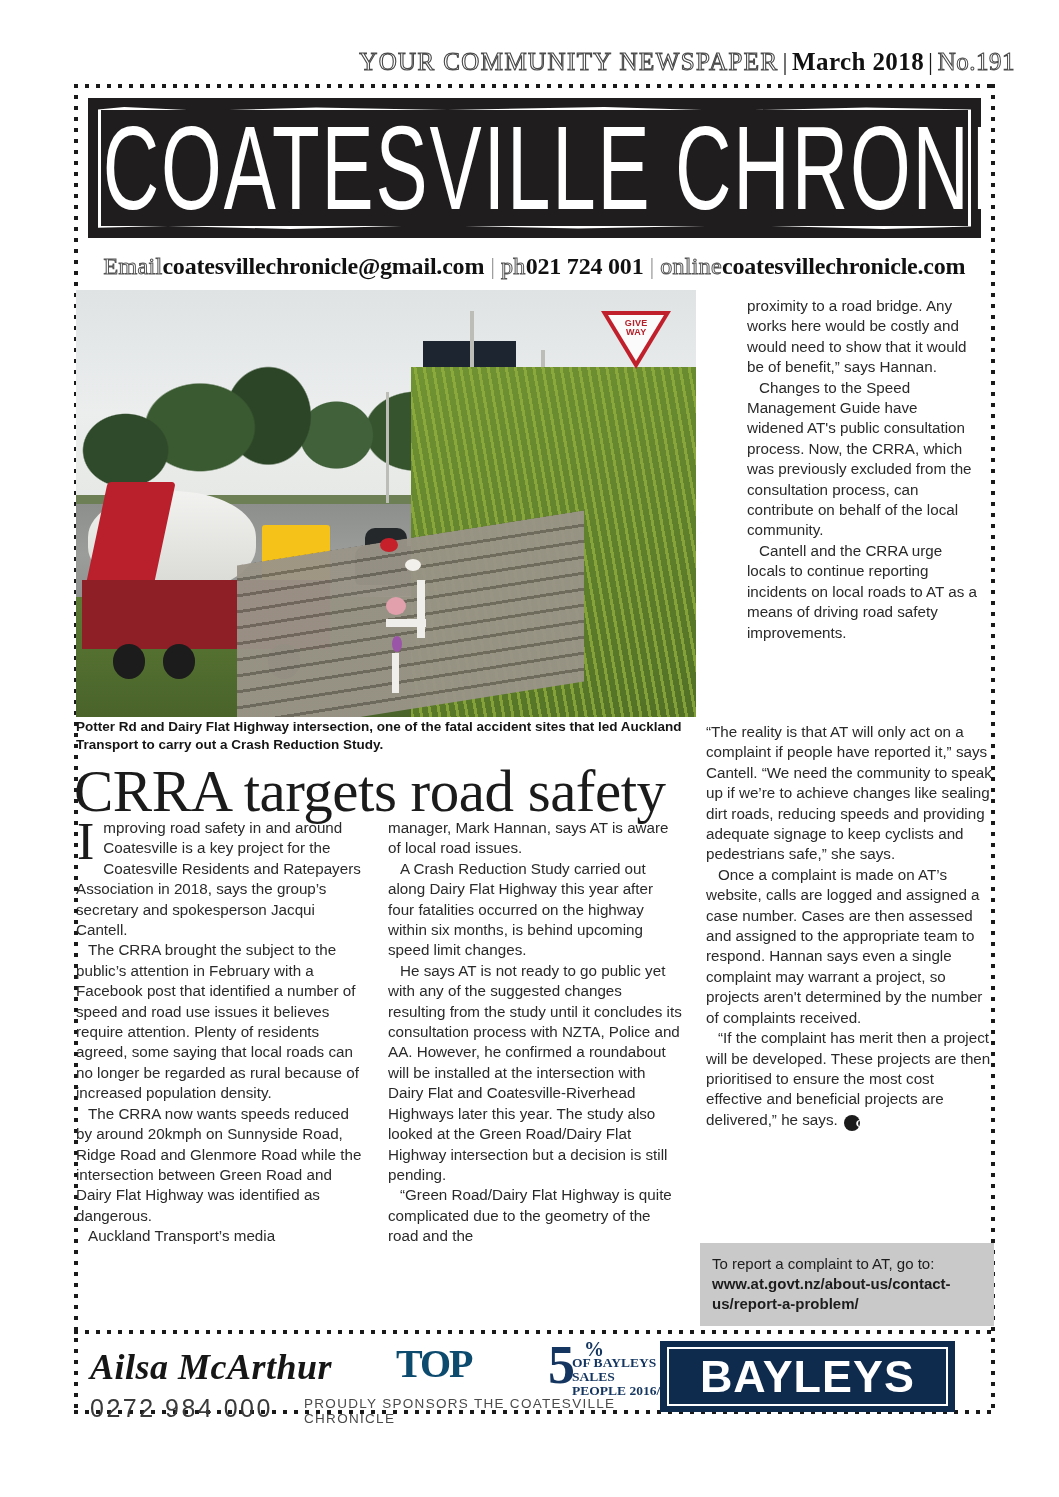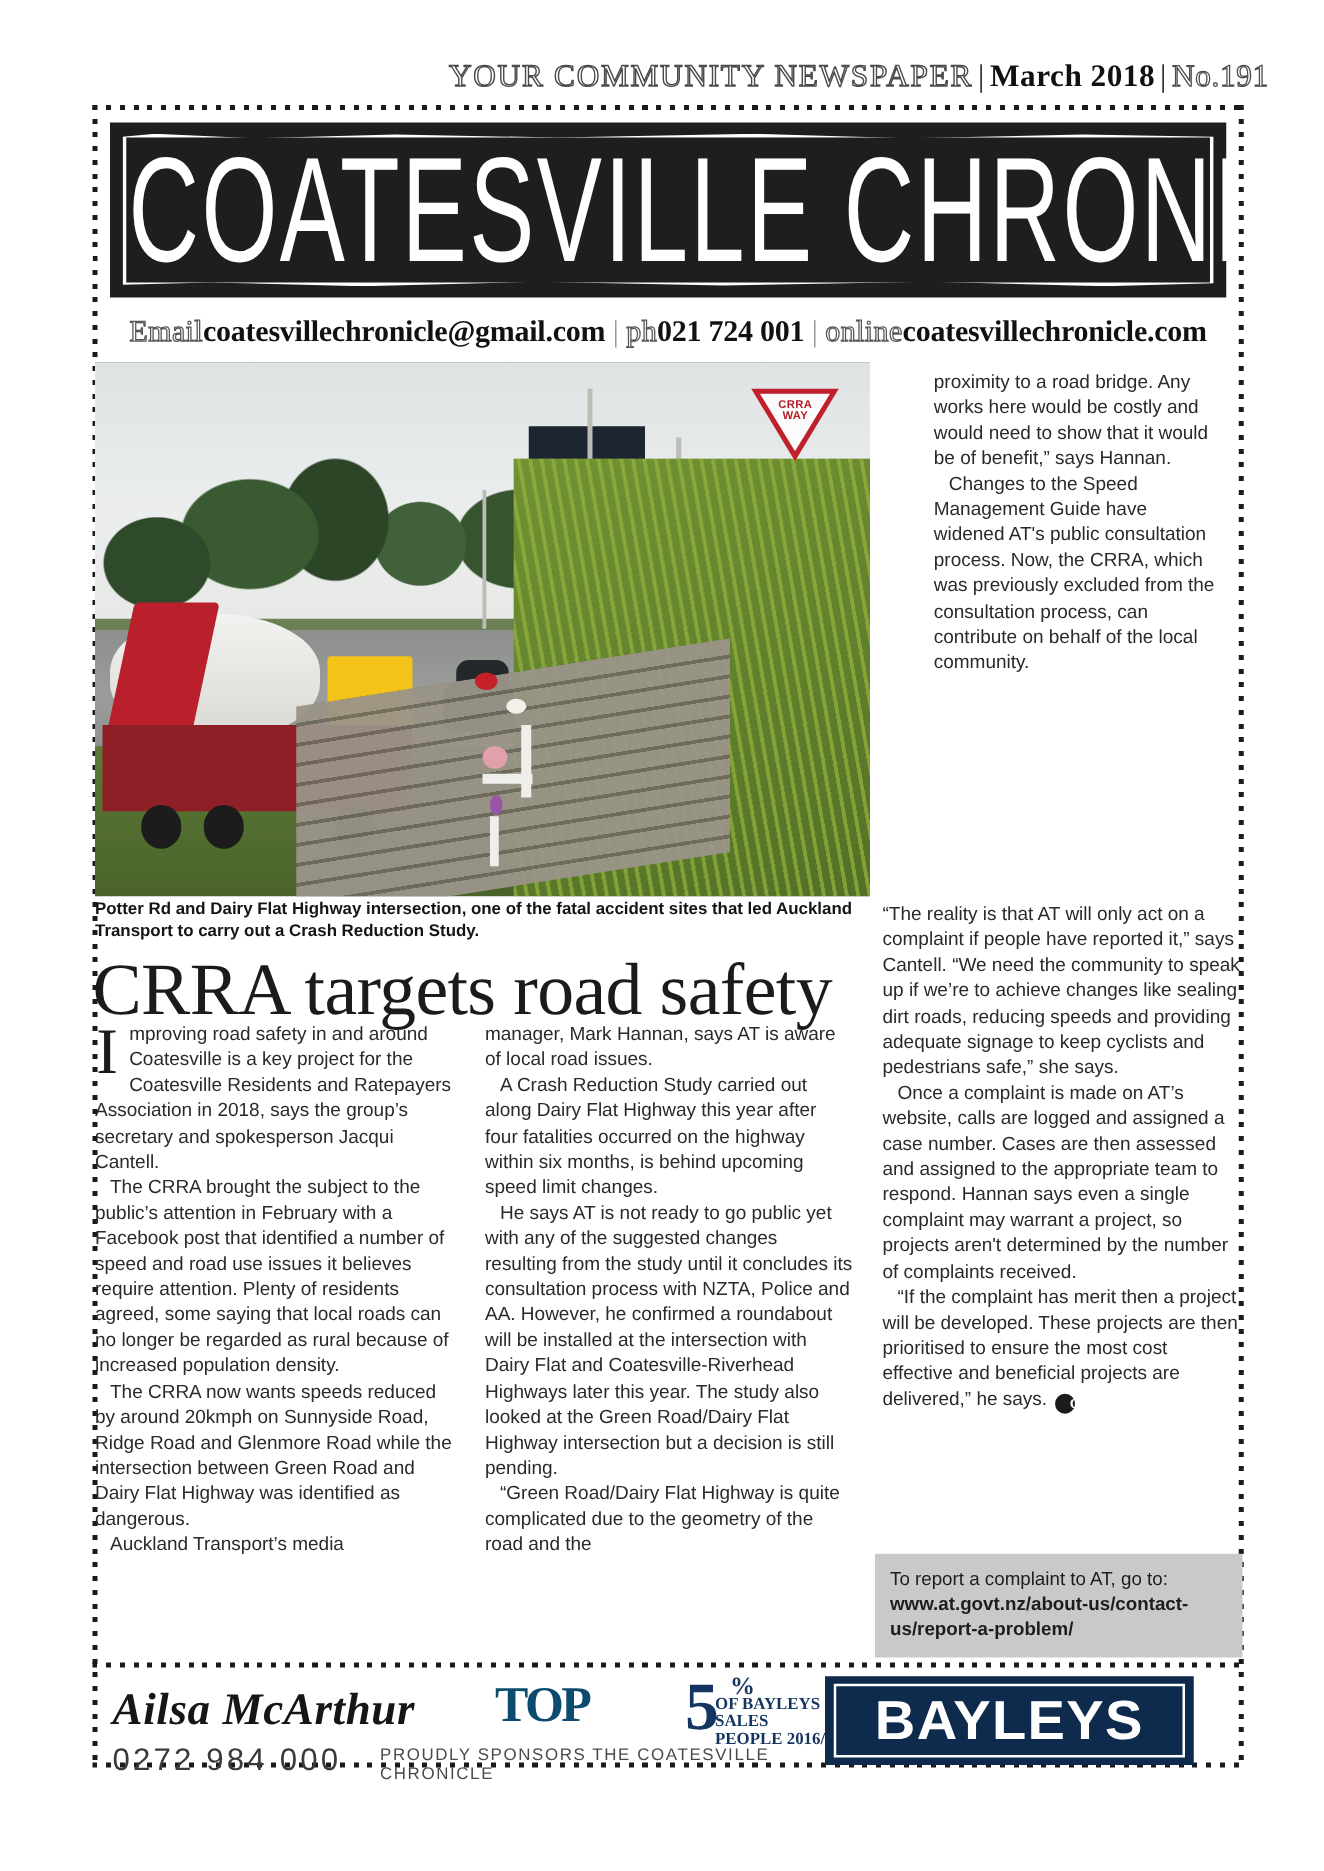--- a/index.html
+++ b/index.html
@@ -319,21 +319,21 @@
     <div class="cross" style="left:51%;top:85%;width:7px;height:40px;"></div>
     <div class="bloom" style="left:49%;top:58%;width:18px;height:14px;background:#c6202a;"></div>
     <div class="bloom" style="left:50%;top:72%;width:20px;height:18px;background:#e2a0ad;"></div>
     <div class="bloom" style="left:53%;top:63%;width:16px;height:12px;background:#f2f0ea;"></div>
     <div class="bloom" style="left:51%;top:81%;width:10px;height:16px;background:#9b55a8;"></div>
 
     <div class="givesign">
       <div class="tri2"></div>
       <div class="tri3"></div>
       <div class="gtxt">
-        <div>CRRA</div>
+        <div>GIVE</div>
         <div>WAY</div>
       </div>
     </div>
   </div>
 
   <div class="caption">Potter Rd and Dairy Flat Highway intersection, one of the fatal accident sites that led Auckland Transport to carry out a Crash Reduction Study.</div>
 
   <div class="headline">CRRA targets road safety</div>
 
   <div class="col col1">
@@ -346,20 +346,21 @@
   <div class="col col2">
     <p class="first">manager, Mark Hannan, says AT is aware of local road issues.</p>
     <p>A Crash Reduction Study carried out along Dairy Flat Highway this year after four fatalities occurred on the highway within six months, is behind upcoming speed limit changes.</p>
     <p>He says AT is not ready to go public yet with any of the suggested changes resulting from the study until it concludes its consultation process with NZTA, Police and AA. However, he confirmed a roundabout will be installed at the intersection with Dairy Flat and Coatesville-Riverhead Highways later this year. The study also looked at the Green Road/Dairy Flat Highway intersection but a decision is still pending.</p>
     <p>“Green Road/Dairy Flat Highway is quite complicated due to the geometry of the road and the</p>
   </div>
 
   <div class="col col3a">
     <p class="first">proximity to a road bridge. Any works here would be costly and would need to show that it would be of benefit,” says Hannan.</p>
     <p>Changes to the Speed Management Guide have widened AT's public consultation process. Now, the CRRA, which was previously excluded from the consultation process, can contribute on behalf of the local community.</p>
+    <p>Cantell and the CRRA urge locals to continue reporting incidents on local roads to AT as a means of driving road safety improvements.</p>
   </div>
 
   <div class="col col3b">
     <p class="first">“The reality is that AT will only act on a complaint if people have reported it,” says Cantell. “We need the community to speak up if we’re to achieve changes like sealing dirt roads, reducing speeds and providing adequate signage to keep cyclists and pedestrians safe,” she says.</p>
     <p>Once a complaint is made on AT’s website, calls are logged and assigned a case number. Cases are then assessed and assigned to the appropriate team to respond. Hannan says even a single complaint may warrant a project, so projects aren't determined by the number of complaints received.</p>
     <p><span>“If the complaint has merit then a project will be developed. These projects are then prioritised to ensure the most cost effective and beneficial projects are delivered,” he says.</span><span class="endmark">C</span></p>
   </div>
 
   <div class="callout">
     <span>To report a complaint to AT, go to: </span><b>www.at.govt.nz/about-us/contact-us/report-a-problem/</b>

